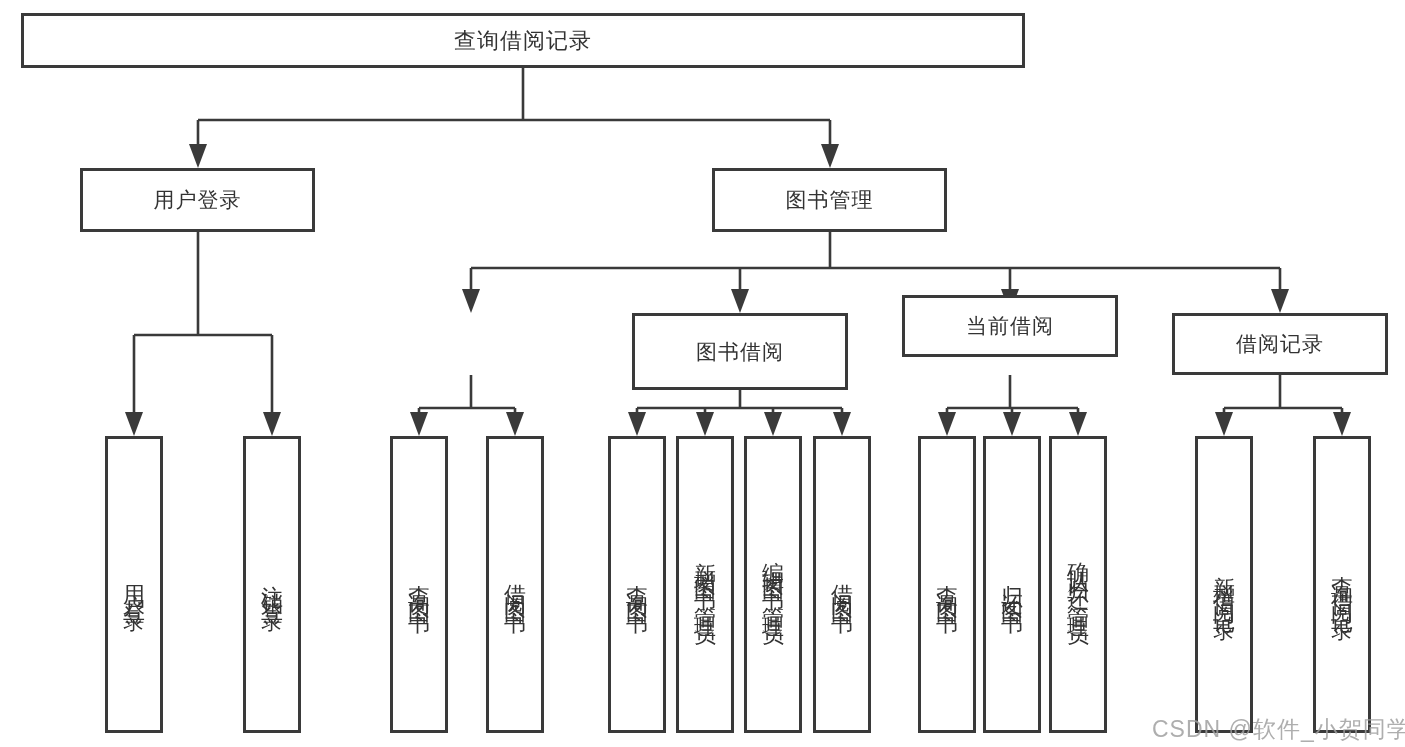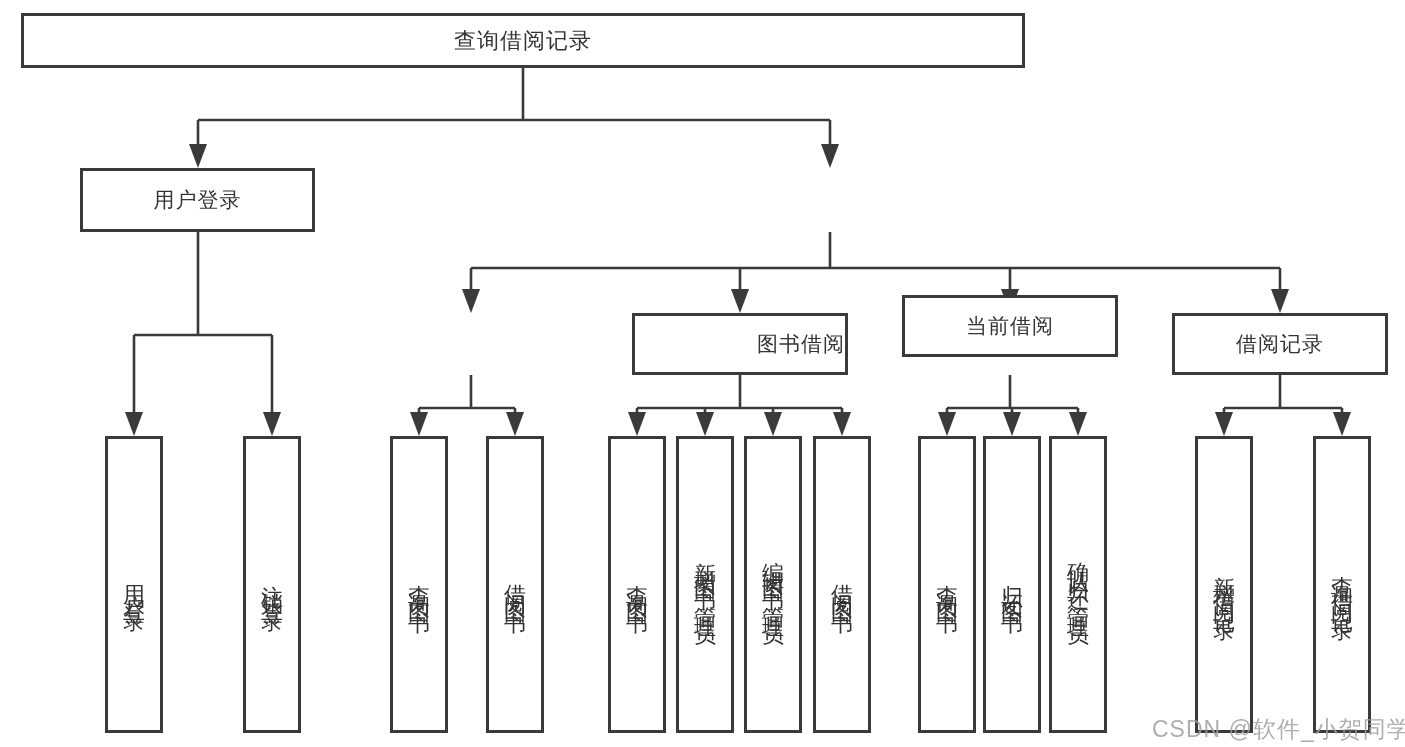--- a/index.html
+++ b/index.html
@@ -137,22 +137,25 @@
     </g>
   </svg>
 
   <div class="hbox root" style="left:21px; top:13px; width:1004px; height:55px;">
     <span class="lbl">查询借阅记录</span>
   </div>
 
   <div class="hbox" style="left:80px; top:168px; width:235px; height:64px;">
     <span class="lbl">用户登录</span>
   </div>
-
-  <div class="hbox" style="left:632px; top:313px; width:216px; height:62px;justify-content:flex-end;">
+  <div class="hbox" style="left:712px; top:168px; width:235px; height:64px;">
+    <span class="lbl">图书管理</span>
+  </div>
+
+  <div class="hbox" style="left:632px; top:313px; width:216px; height:77px;">
     <span class="lbl">图书借阅</span>
   </div>
   <div class="hbox" style="left:902px; top:295px; width:216px; height:62px;">
     <span class="lbl">当前借阅</span>
   </div>
   <div class="hbox" style="left:1172px; top:313px; width:216px; height:62px;">
     <span class="lbl">借阅记录</span>
   </div>
 
   <div class="vbox" style="left:105px; top:436px; width:58px; height:297px;">

